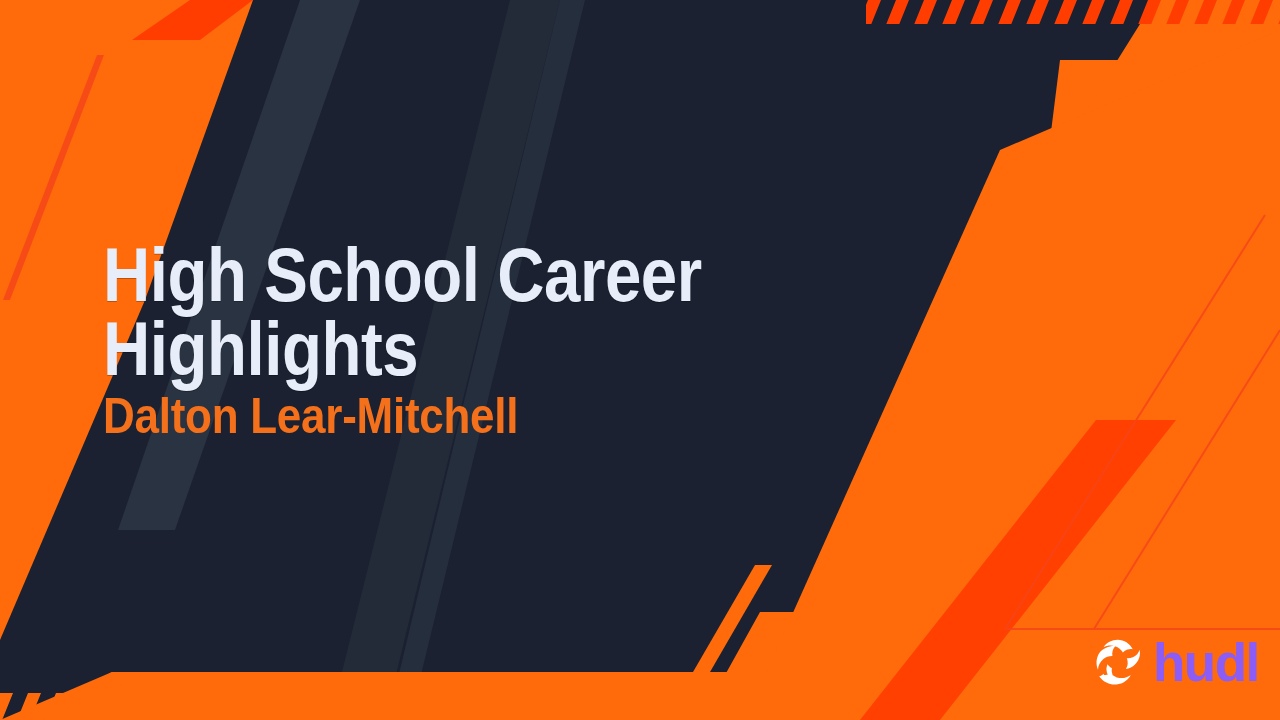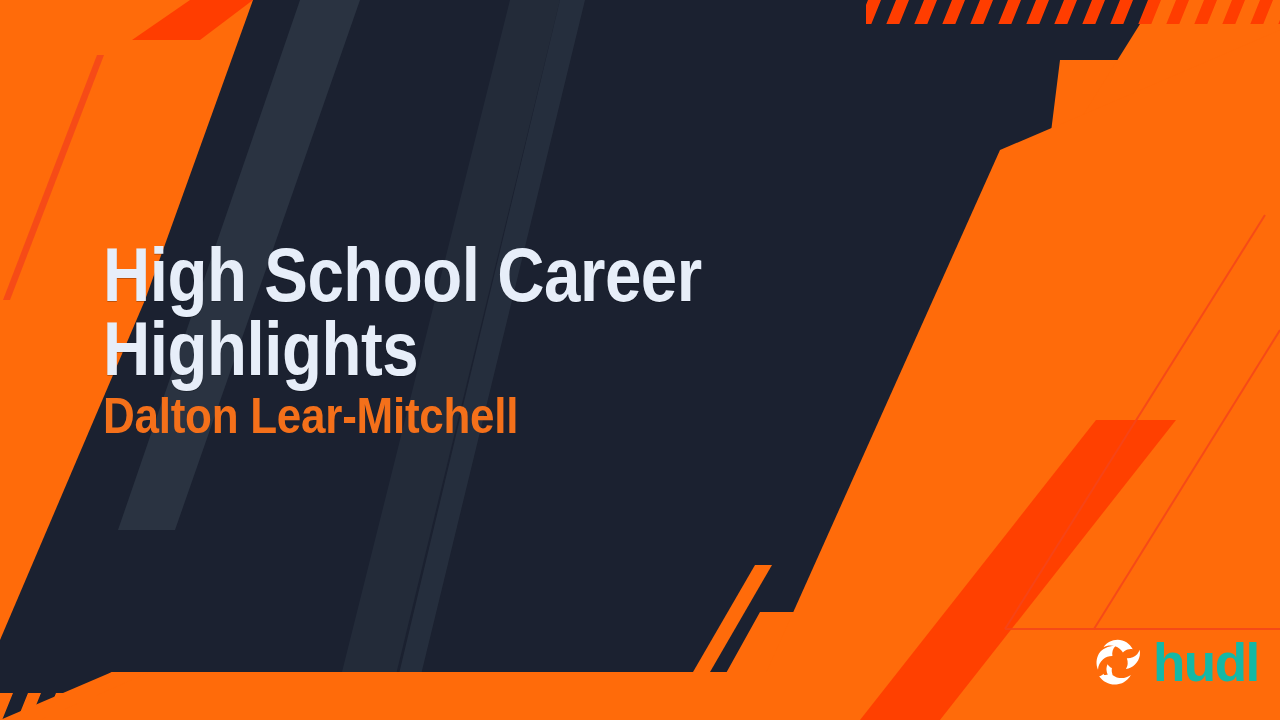--- a/index.html
+++ b/index.html
@@ -58,21 +58,21 @@
   
   #logo {
     position: absolute;
     left: 1092px;
     top: 636px;
     display: flex;
     align-items: center;
     gap: 9px;
   }
   #logo-wordmark {
-    color: #14b8a6;
+    color: #8b5cf6;
     font-family: "Liberation Sans", sans-serif;
     font-size: 53px;
     font-weight: 700;
     letter-spacing: -1.5px;
     line-height: 1;
   }
 </style>
 </head>
 <body>
 

